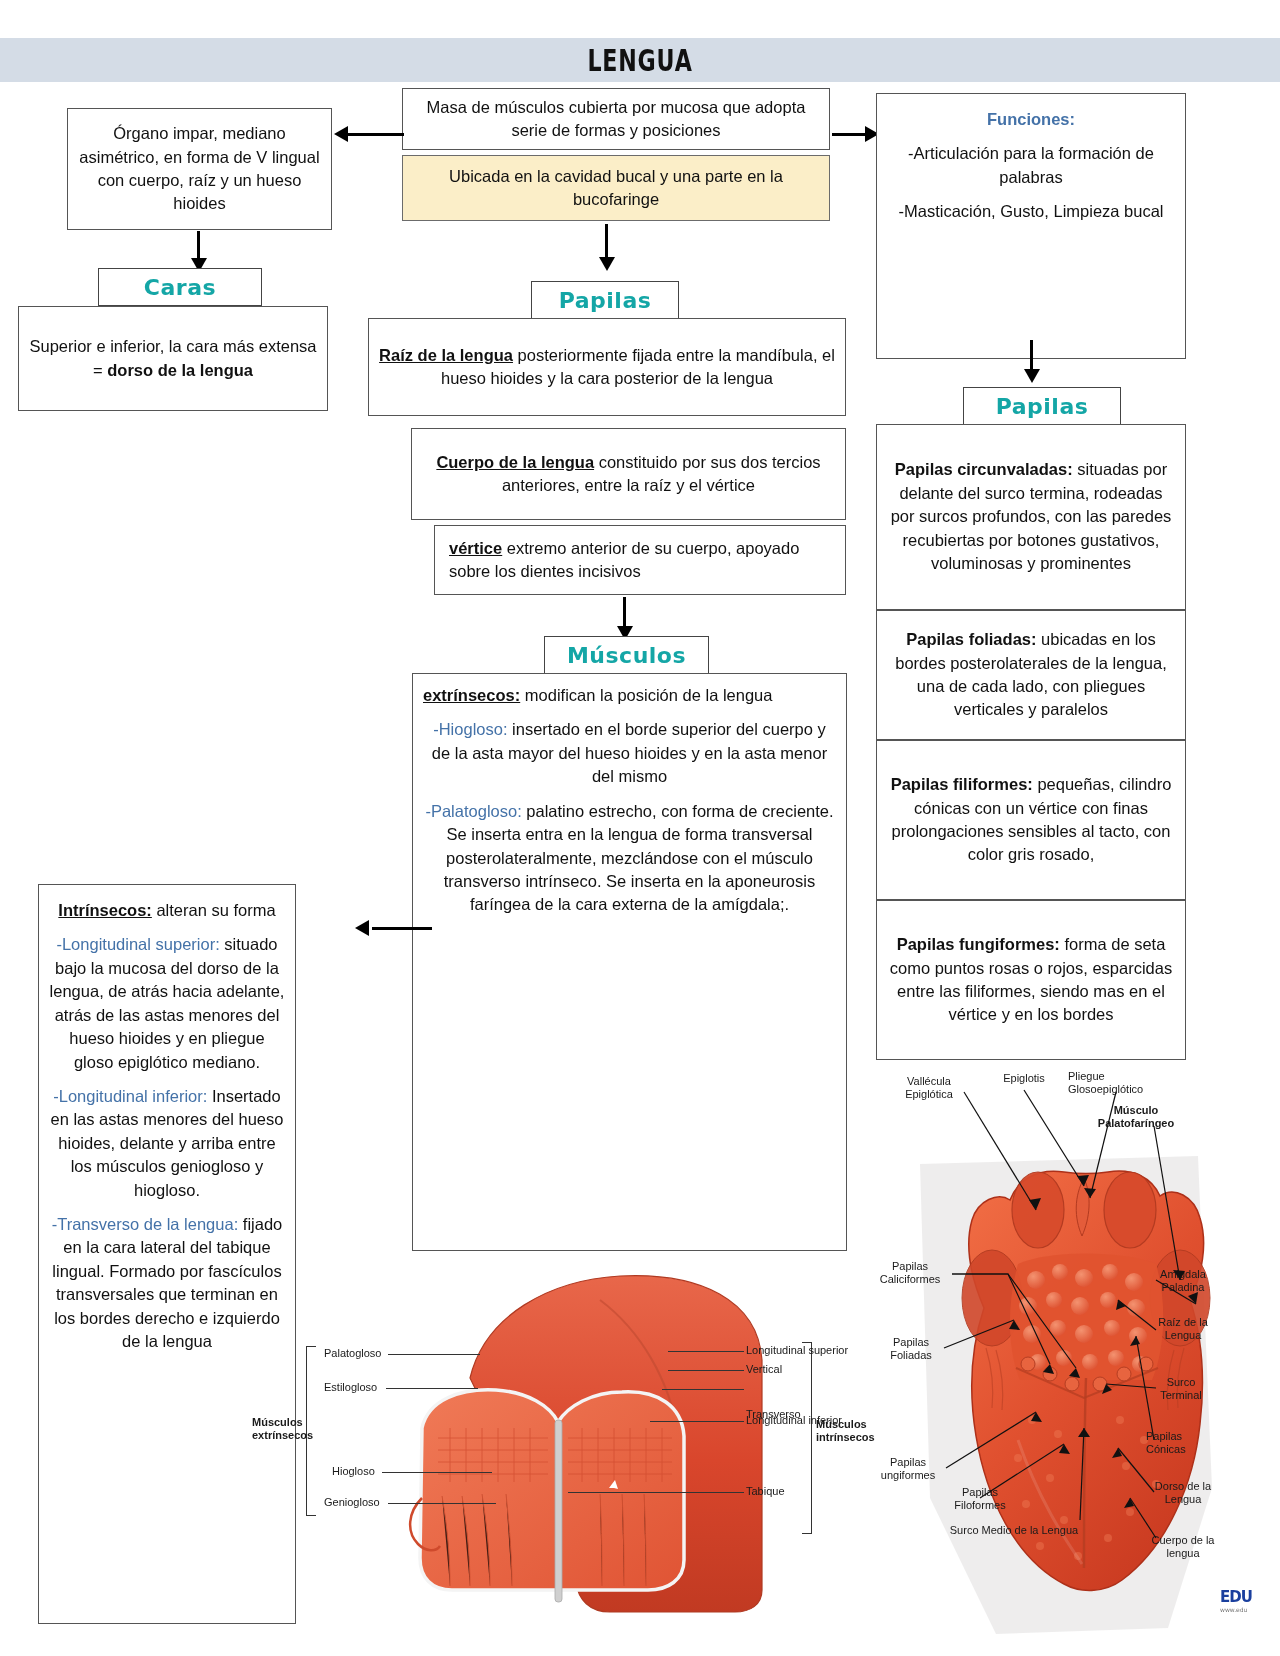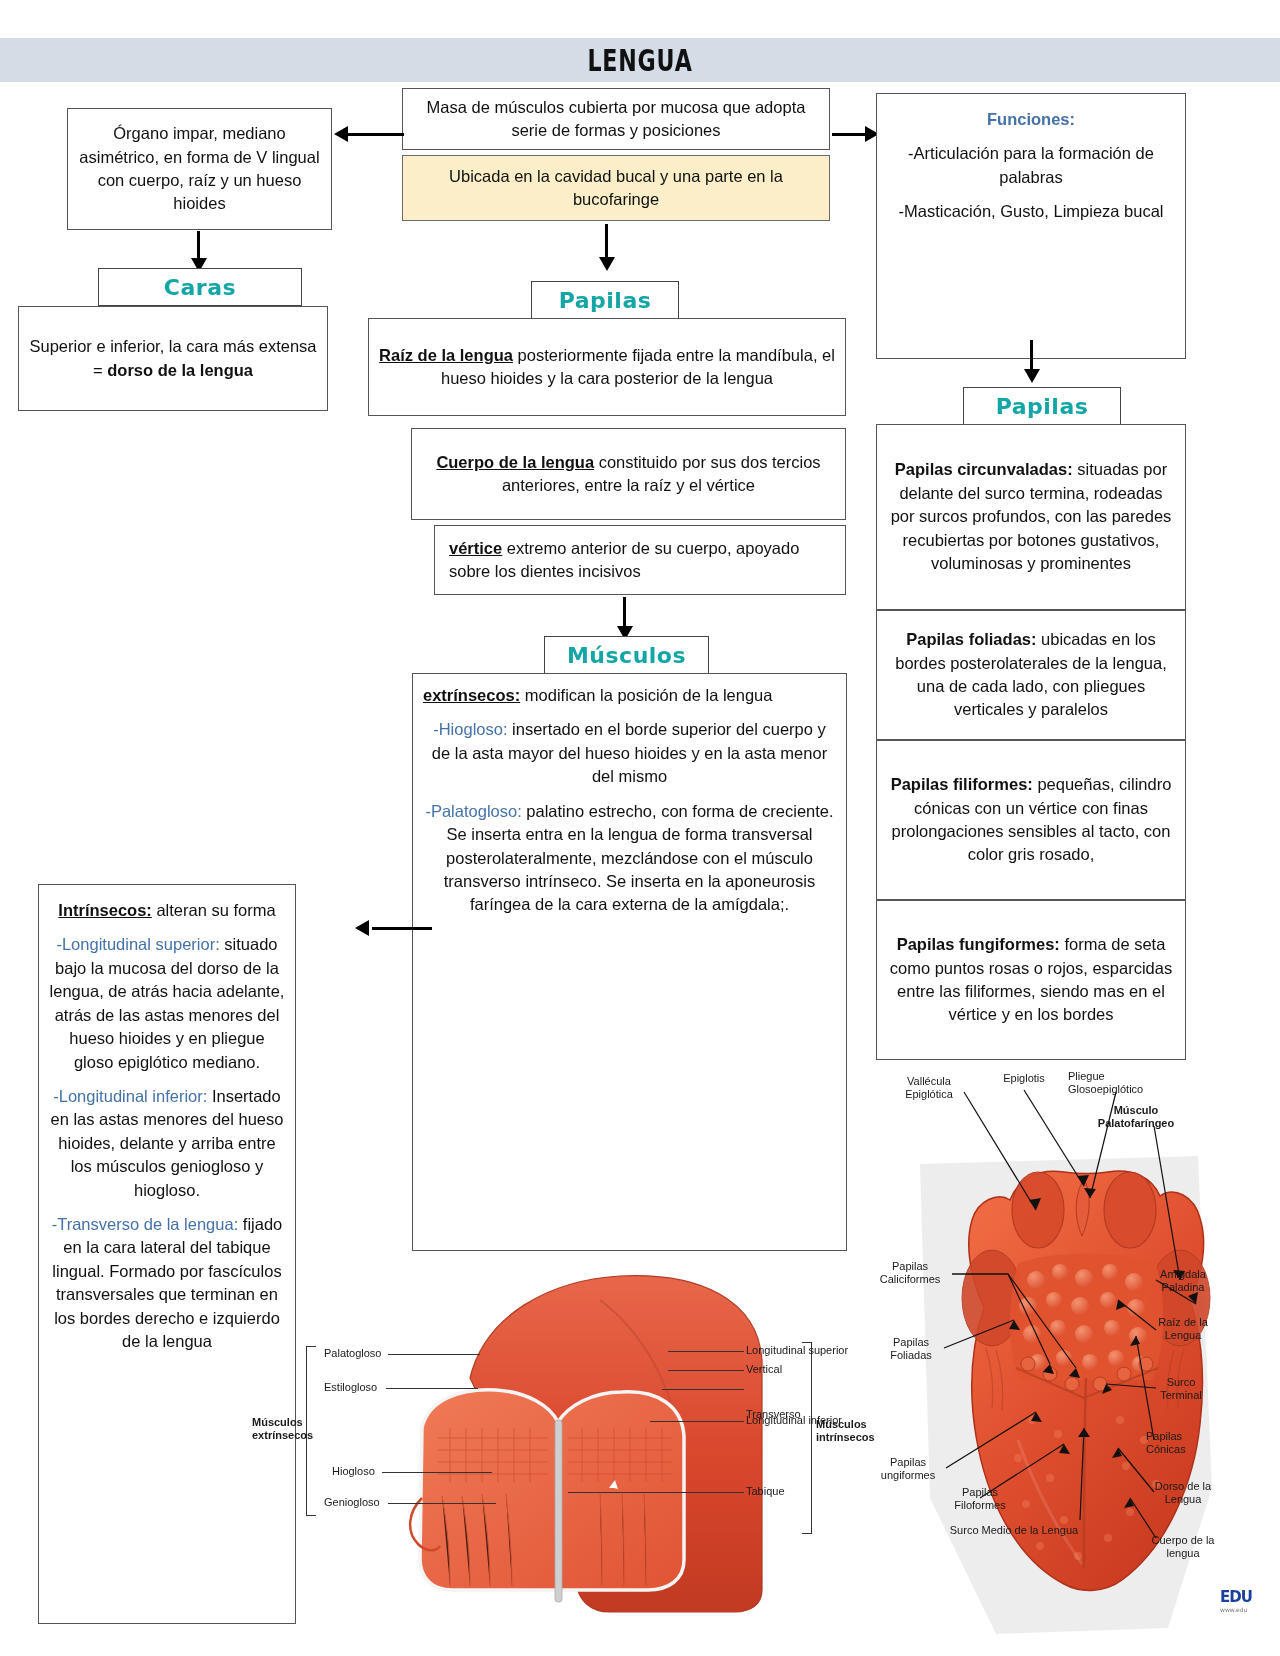--- a/index.html
+++ b/index.html
@@ -104,21 +104,21 @@
 <div class="abs box" id="organ-box" style="left:67px; top:108px; width:265px; height:122px;">
   <p>Órgano impar, mediano asimétrico, en forma de V lingual con cuerpo, raíz y un hueso hioides</p>
 </div>
 
 <div class="ln-h abs" style="left:348px; top:133px; width:56px;"></div>
 <div class="ah-left abs" style="left:334px; top:126px;"></div>
 
 <div class="ln-v abs" style="left:197px; top:231px; height:30px;"></div>
 <div class="ah-down abs" style="left:191px; top:258px;"></div>
 
-<div class="abs hdrbox" id="caras-hdr" style="left:98px; top:268px; width:204px; height:38px;">Caras</div>
+<div class="abs hdrbox" id="caras-hdr" style="left:98px; top:268px; width:164px; height:38px;">Caras</div>
 
 <div class="abs box" id="caras-box" style="left:18px; top:306px; width:310px; height:105px;">
   <p><span>Superior e inferior, la cara más extensa = </span><b class="nb">dorso de la lengua</b></p>
 </div>
 
 <div class="ln-h abs" style="left:832px; top:133px; width:40px;"></div>
 <div class="ah-right abs" style="left:865px; top:126px;"></div>
 
 <div class="abs box" id="func-box" style="left:876px; top:93px; width:310px; height:266px; justify-content:flex-start; padding-top:14px;">
   <p class="funcTitle">Funciones:</p>

